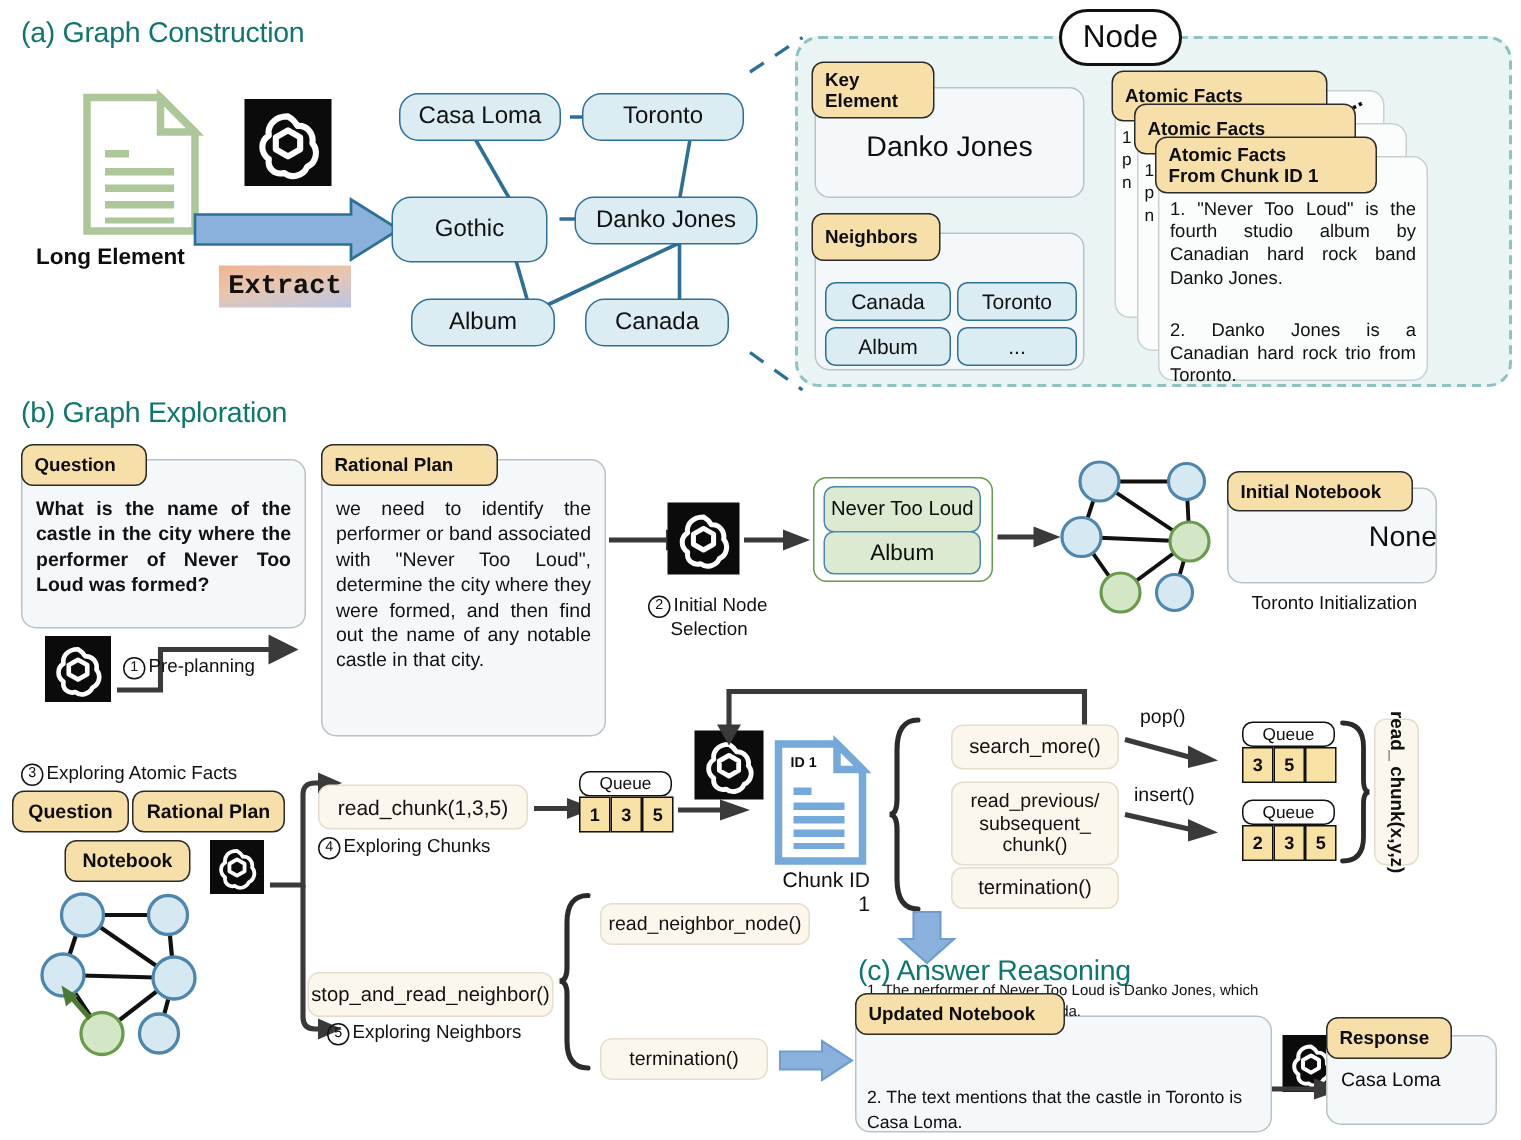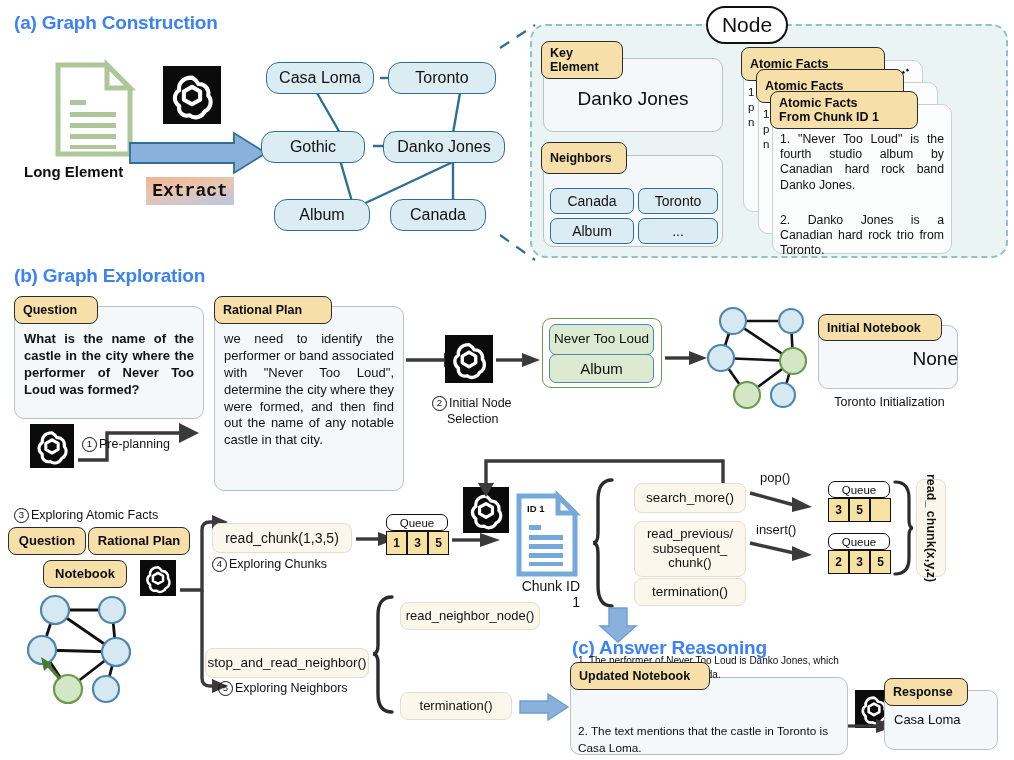--- a/index.html
+++ b/index.html
@@ -1,19 +1,19 @@
 <!DOCTYPE html>
 <html><head>
 <meta charset="utf-8">
 <style>
   html,body{margin:0;padding:0;background:#fff;}
   body{width:1014px;height:760px;position:relative;overflow:hidden;
        font-family:"Liberation Sans",sans-serif;color:#0d0d0d;}
   .abs{position:absolute;box-sizing:border-box;}
-  .sec-title{font-weight:bold;font-size:19px;letter-spacing:-.2px;color:#3b82f6;}
+  .sec-title{font-weight:normal;font-size:19px;letter-spacing:-.2px;color:#0f766e;}
   
   .tag{background:#f6dfa8;border:1.6px solid #2b2b2b;border-radius:8px;
        font-weight:bold;font-size:12.5px;display:flex;align-items:center;
        justify-content:flex-start;padding:2px 8px;line-height:1.12;z-index:5;}
   .panel{background:#f4f8fa;border:1.3px solid #b9c2c7;border-radius:10px;}
   .gnode{background:#dcecf3;border:1.9px solid #2e6f95;border-radius:13px;
         display:flex;align-items:center;justify-content:center;font-size:16px;color:#111;}
   .fnbox{background:#fcf7ec;border:1.2px solid #e6ddcc;border-radius:8px;
         display:flex;align-items:center;justify-content:center;text-align:center;
         font-size:13px;color:#111;line-height:1.15;}
@@ -73,21 +73,21 @@
     <line x1="62" y1="38" x2="85" y2="78"></line>
     <line x1="205" y1="38" x2="198" y2="78"></line>
     <line x1="118" y1="91" x2="155" y2="91"></line>
     <line x1="85" y1="105" x2="98" y2="150"></line>
     <line x1="198" y1="105" x2="198" y2="150"></line>
     <line x1="102" y1="152" x2="200" y2="106"></line>
   </g>
 </svg>
 <div class="abs gnode" style="left:266px;top:62px;width:108px;height:32px;">Casa Loma</div>
 <div class="abs gnode" style="left:388px;top:62px;width:108px;height:32px;">Toronto</div>
-<div class="abs gnode" style="left:261px;top:131px;width:104px;height:32px;">Gothic</div>
+<div class="abs gnode" style="left:261px;top:131px;width:104px;height:44px;">Gothic</div>
 <div class="abs gnode" style="left:383px;top:131px;width:122px;height:32px;">Danko Jones</div>
 <div class="abs gnode" style="left:274px;top:199px;width:96px;height:32px;">Album</div>
 <div class="abs gnode" style="left:390px;top:199px;width:96px;height:32px;">Canada</div>
 
 <svg class="abs" style="left:495px;top:20px;width:55px;height:245px;">
   <g stroke="#2e6f95" stroke-width="2.2" fill="none" stroke-dasharray="11 9">
     <line x1="5" y1="28" x2="40" y2="5"></line>
     <line x1="5" y1="215" x2="40" y2="240"></line>
   </g>
 </svg>

